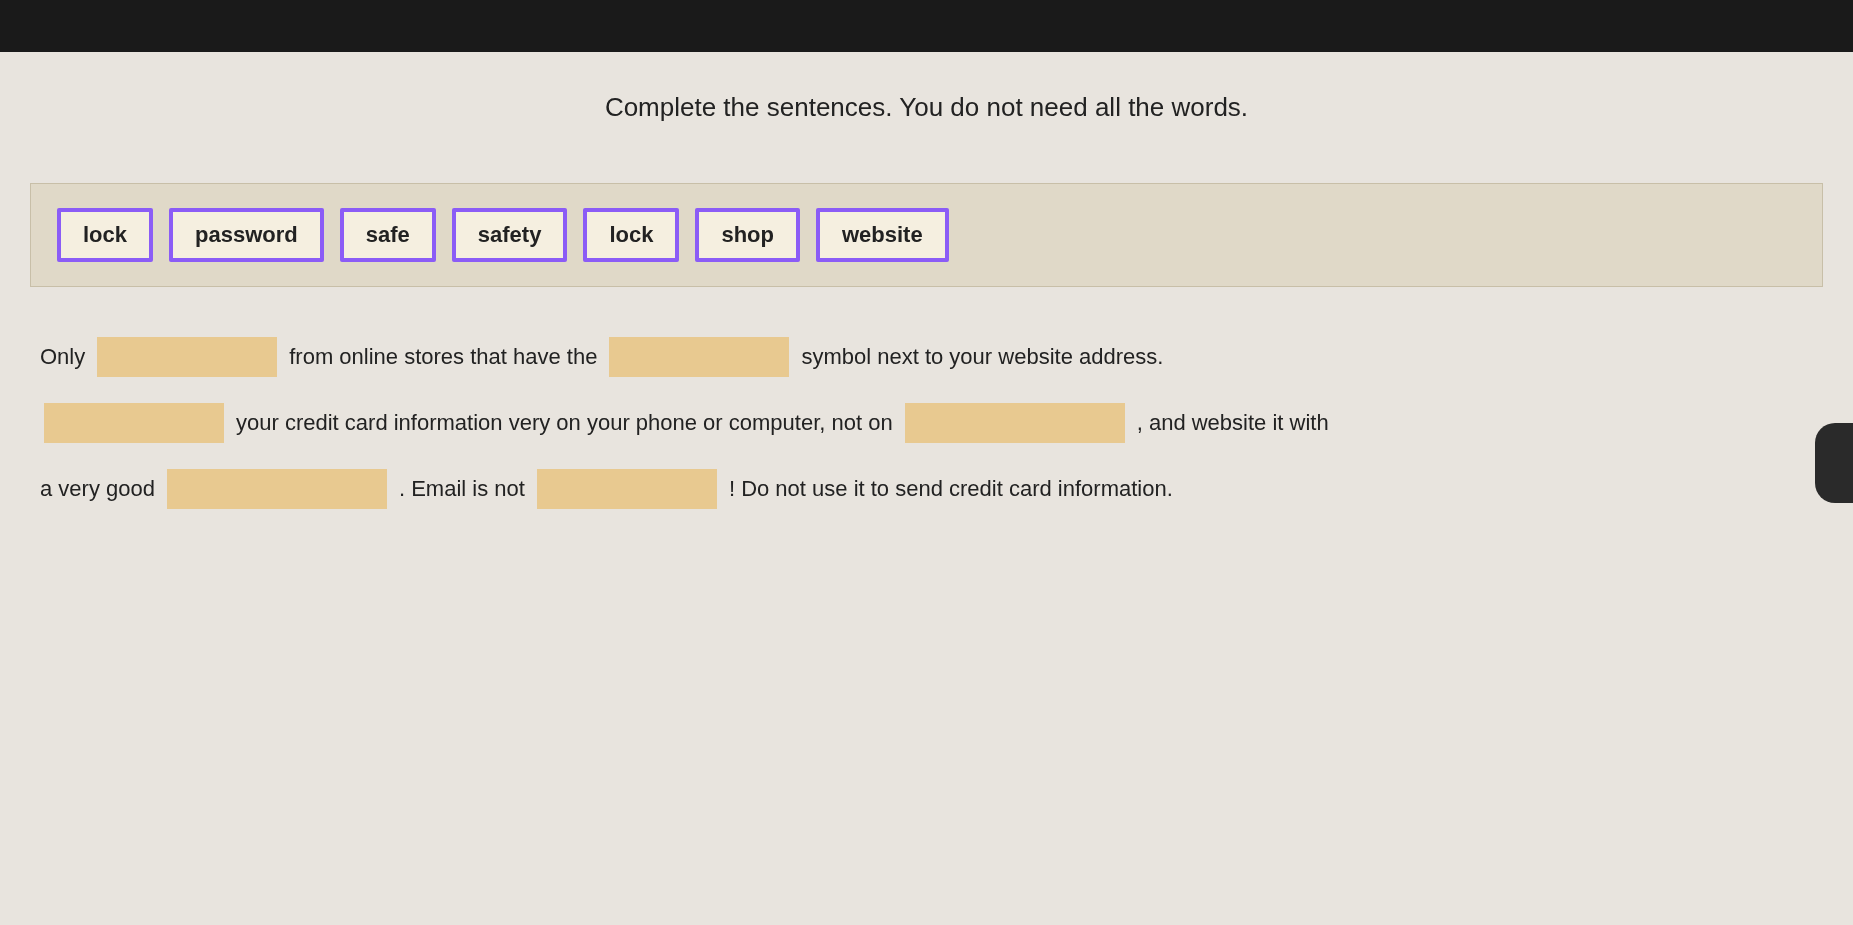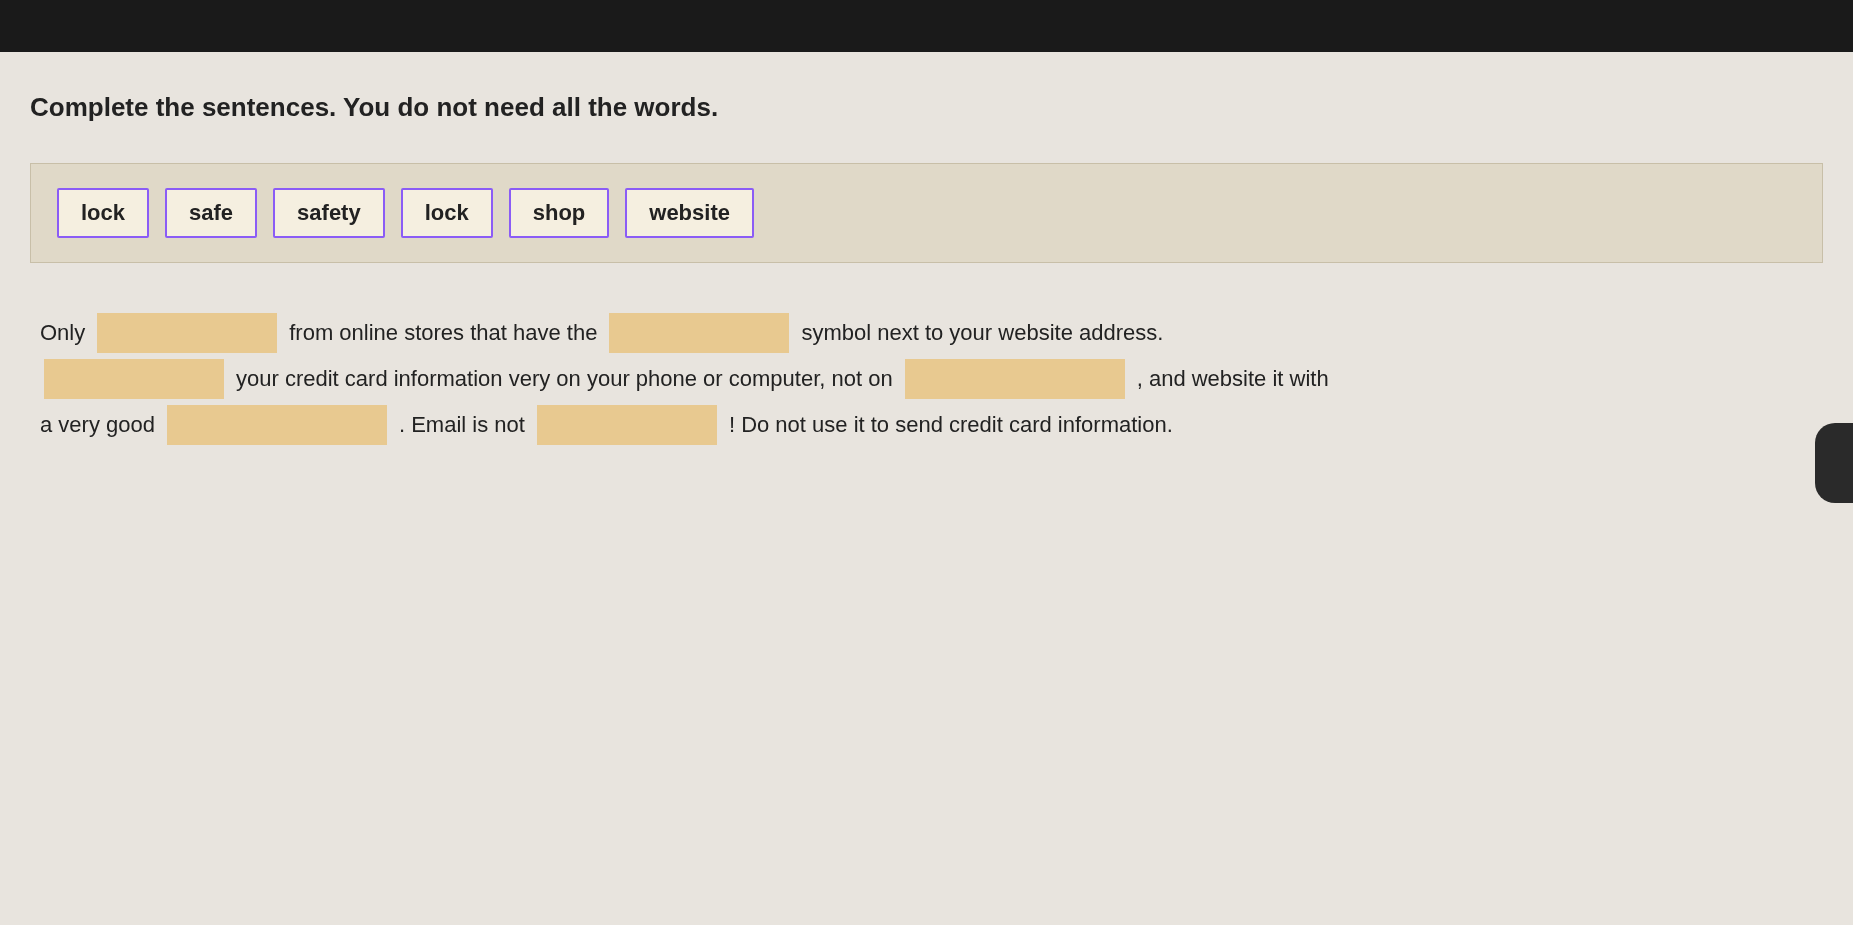--- a/index.html
+++ b/index.html
@@ -28,51 +28,52 @@
     .main-content {
       background-color: #e8e4de;
       flex: 1;
       padding: 40px 30px 40px 30px;
       position: relative;
     }
 
     .instruction {
       font-size: 26px;
       color: #222;
-      margin-bottom: 40px;
-      font-weight: bold;
+      margin-bottom: 60px;
+      font-weight: normal;
+      text-align: center;
     }
 
     .word-bank {
       background-color: #e0d9c8;
       border: 1px solid #c8bfa8;
       display: flex;
       flex-wrap: wrap;
       gap: 0px;
       padding: 18px 18px;
       margin-bottom: 50px;
       align-items: center;
     }
 
     .word-chip {
       background-color: #f5efe0;
-      border: 2px solid #8b5cf6;
+      border: 4px solid #8b5cf6;
       padding: 10px 22px;
       margin: 6px 8px;
       font-size: 22px;
       font-weight: bold;
       color: #222;
       cursor: pointer;
       border-radius: 2px;
     }
 
     .sentences-area {
       display: flex;
       flex-direction: column;
-      gap: 6px;
+      gap: 26px;
       padding-left: 10px;
     }
 
     .sentence-line {
       display: flex;
       flex-wrap: wrap;
       align-items: center;
       gap: 8px;
       font-size: 22px;
       line-height: 1.6;
@@ -111,20 +112,21 @@
 <body>
 
 <div class="top-bar"></div>
 
 <div class="main-content">
 
   <div class="instruction">Complete the sentences. You do not need all the words.</div>
 
   <div class="word-bank">
     <div class="word-chip">lock</div>
+    <div class="word-chip">password</div>
     <div class="word-chip">safe</div>
     <div class="word-chip">safety</div>
     <div class="word-chip">lock</div>
     <div class="word-chip">shop</div>
     <div class="word-chip">website</div>
   </div>
 
   <div class="sentences-area">
 
     <div class="sentence-line">

